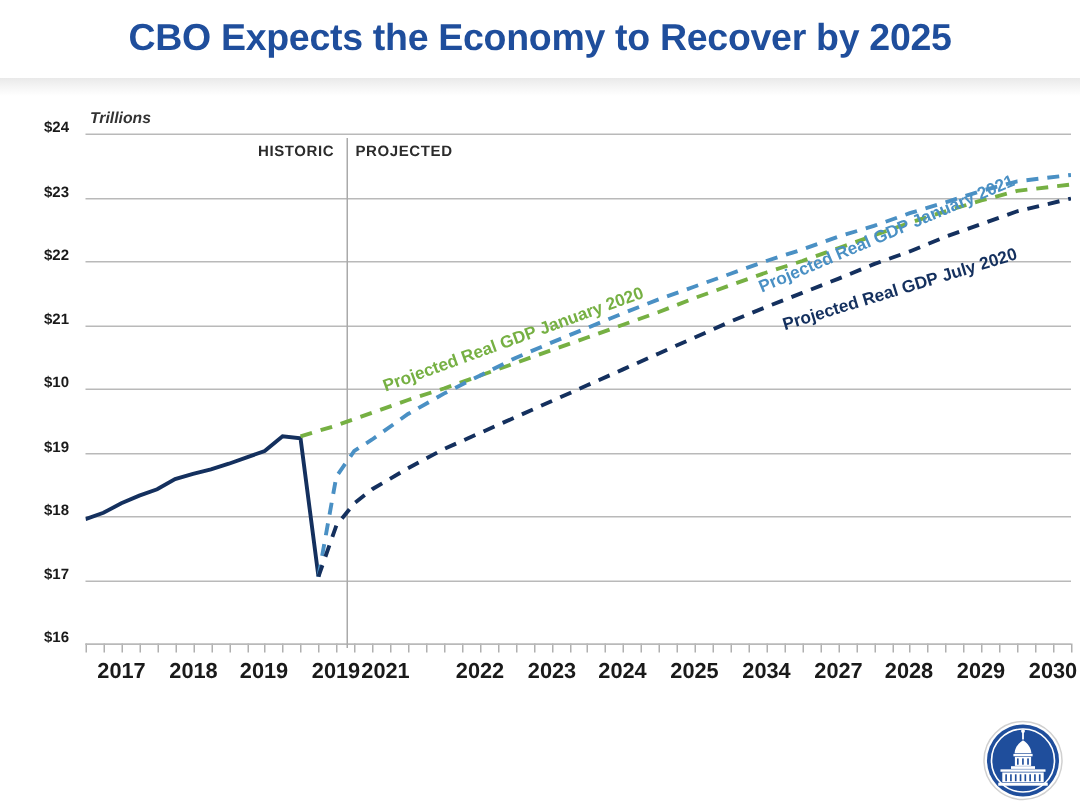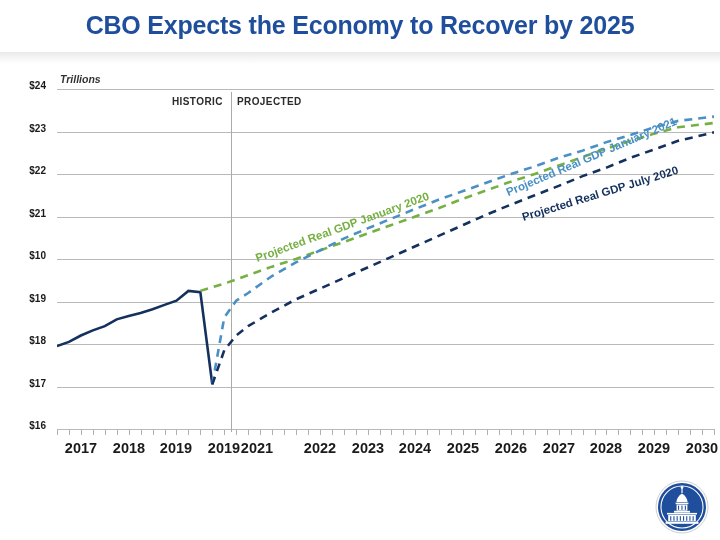--- a/index.html
+++ b/index.html
@@ -123,21 +123,21 @@
   <div id="xlabels">
       <div class="xlabel" style="left: 58px;">2017</div>
       <div class="xlabel" style="left: 106px;">2018</div>
       <div class="xlabel" style="left: 153px;">2019</div>
       <div class="xlabel" style="left: 201px;">2019</div>
       <div class="xlabel" style="left: 234px;">2021</div>
       <div class="xlabel" style="left: 297px;">2022</div>
       <div class="xlabel" style="left: 345px;">2023</div>
       <div class="xlabel" style="left: 392px;">2024</div>
       <div class="xlabel" style="left: 440px;">2025</div>
-      <div class="xlabel" style="left: 488px;">2026</div>
+      <div class="xlabel" style="left: 488px;">2034</div>
       <div class="xlabel" style="left: 536px;">2027</div>
       <div class="xlabel" style="left: 583px;">2028</div>
       <div class="xlabel" style="left: 631px;">2029</div>
       <div class="xlabel" style="left: 679px;">2030</div>
     </div>
   <div id="xticks">
       <div class="xtick" style="left: 57px;"></div>
       <div class="xtick" style="left: 69px;"></div>
       <div class="xtick" style="left: 81px;"></div>
       <div class="xtick" style="left: 93px;"></div>

